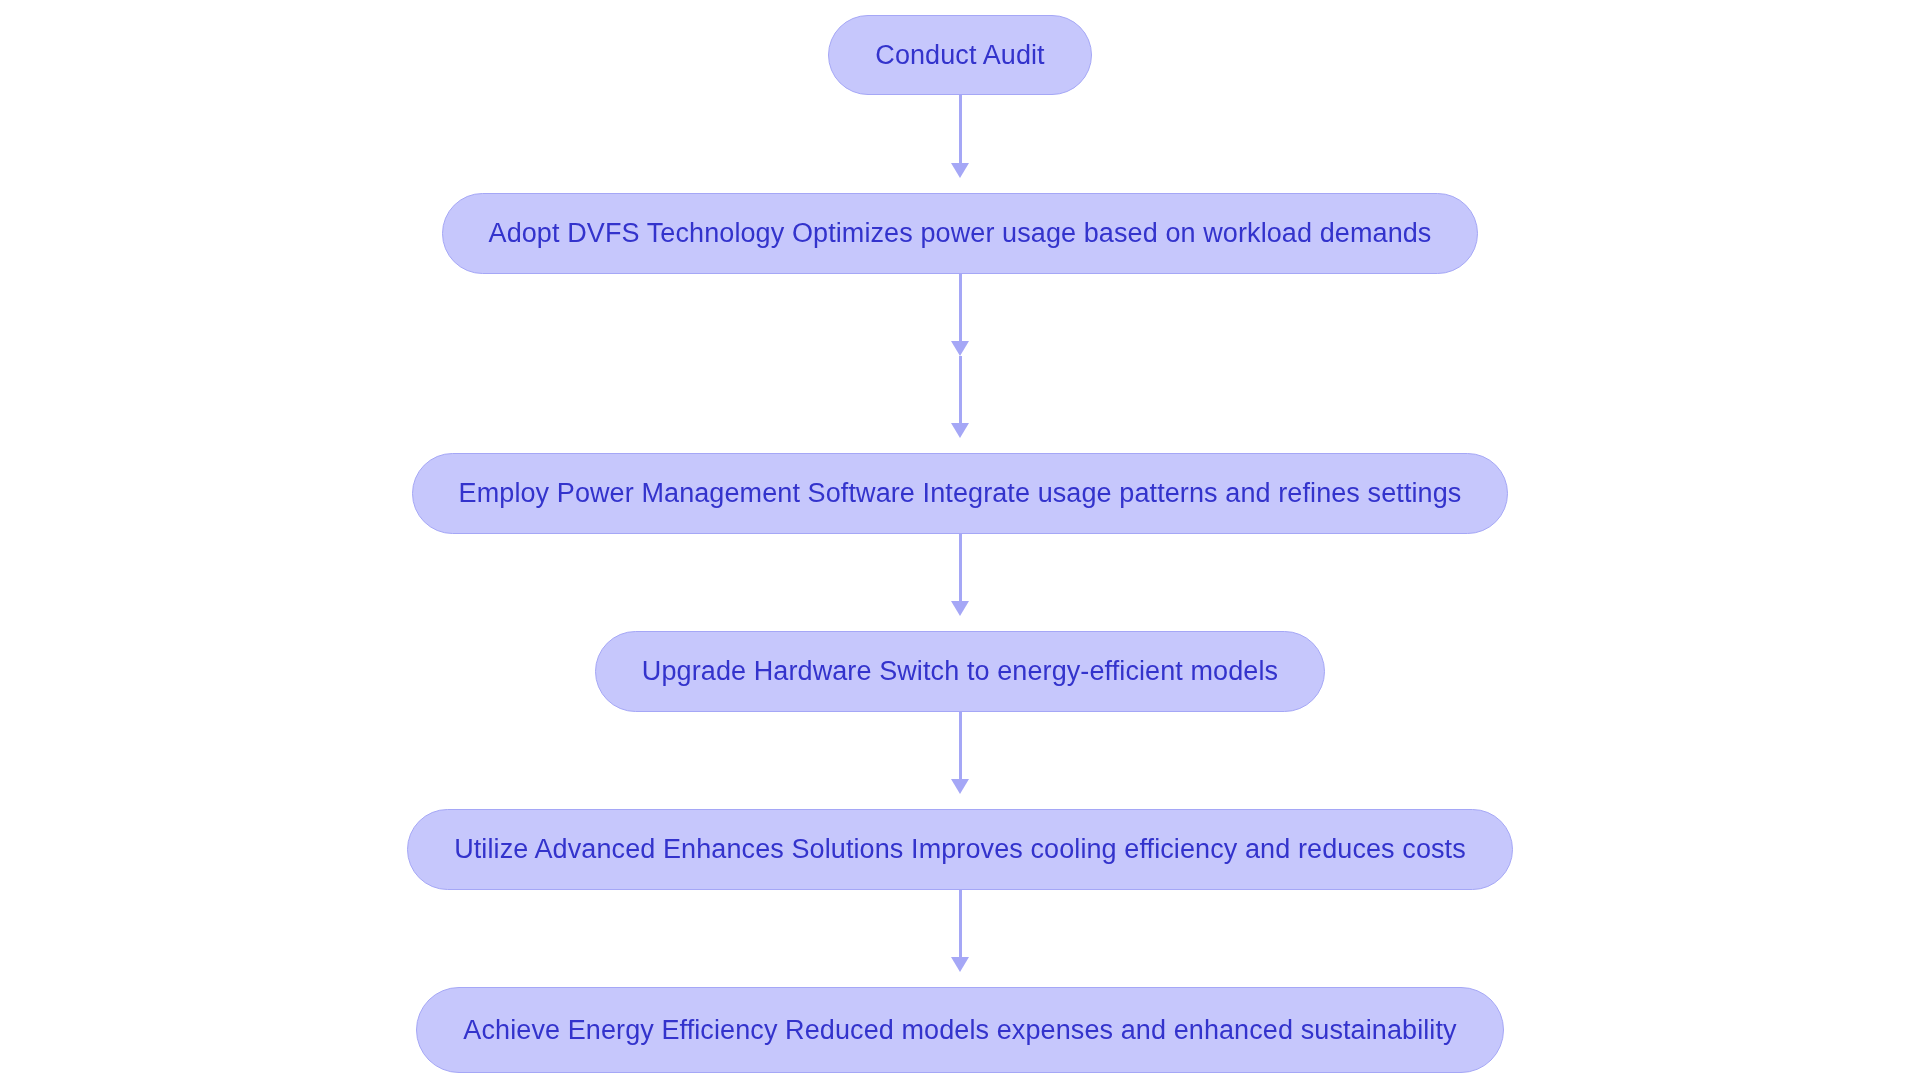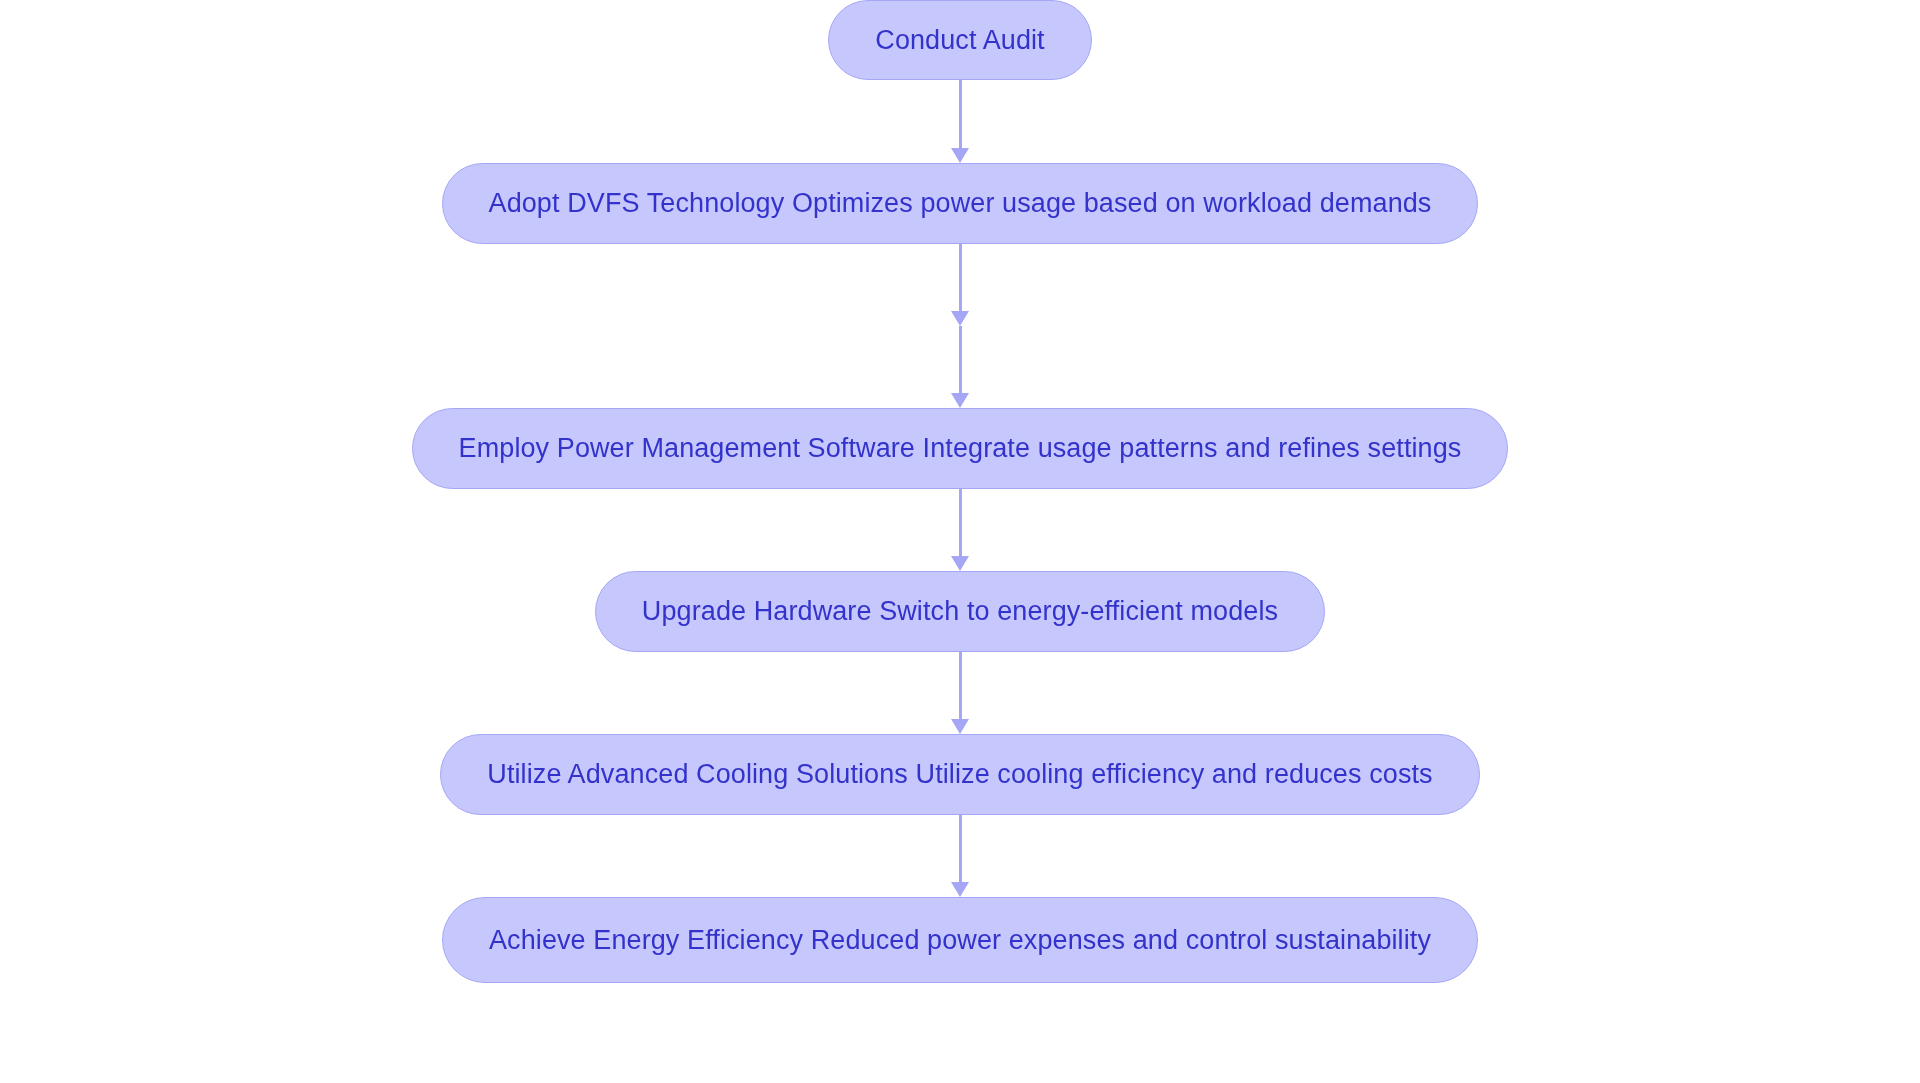--- a/index.html
+++ b/index.html
@@ -44,20 +44,21 @@
     justify-content: center;
     text-align: center;
     font-size: 27px;
     font-weight: 400;
     letter-spacing: 0.1px;
     white-space: nowrap;
     padding: 0 46px;
     height: 81px;
     position: relative;
     z-index: 2;
+    margin-top: 15px;
   }
 
   .node-0 { height: 80px; }
   .node-6 { height: 86px; }
 
   .connector {
     position: relative;
     width: 22px;
     display: flex;
     flex-direction: column;
@@ -131,26 +132,26 @@
     <div class="node node-4">
       <span>Upgrade Hardware Switch to energy-efficient models</span>
     </div>
 
     <div class="connector gap-4">
       <div class="stem"></div>
       <div class="head"></div>
     </div>
 
     <div class="node node-5">
-      <span>Utilize Advanced Cooling Solutions Utilize cooling efficiency and reduces costs</span>
+      <span>Utilize Advanced Enhances Solutions Improves cooling efficiency and reduces costs</span>
     </div>
 
     <div class="connector gap-5">
       <div class="stem"></div>
       <div class="head"></div>
     </div>
 
     <div class="node node-6">
-      <span>Achieve Energy Efficiency Reduced power expenses and control sustainability</span>
+      <span>Achieve Energy Efficiency Reduced models expenses and enhanced sustainability</span>
     </div>
 
   </div>
 </div>
 
 </body></html>

